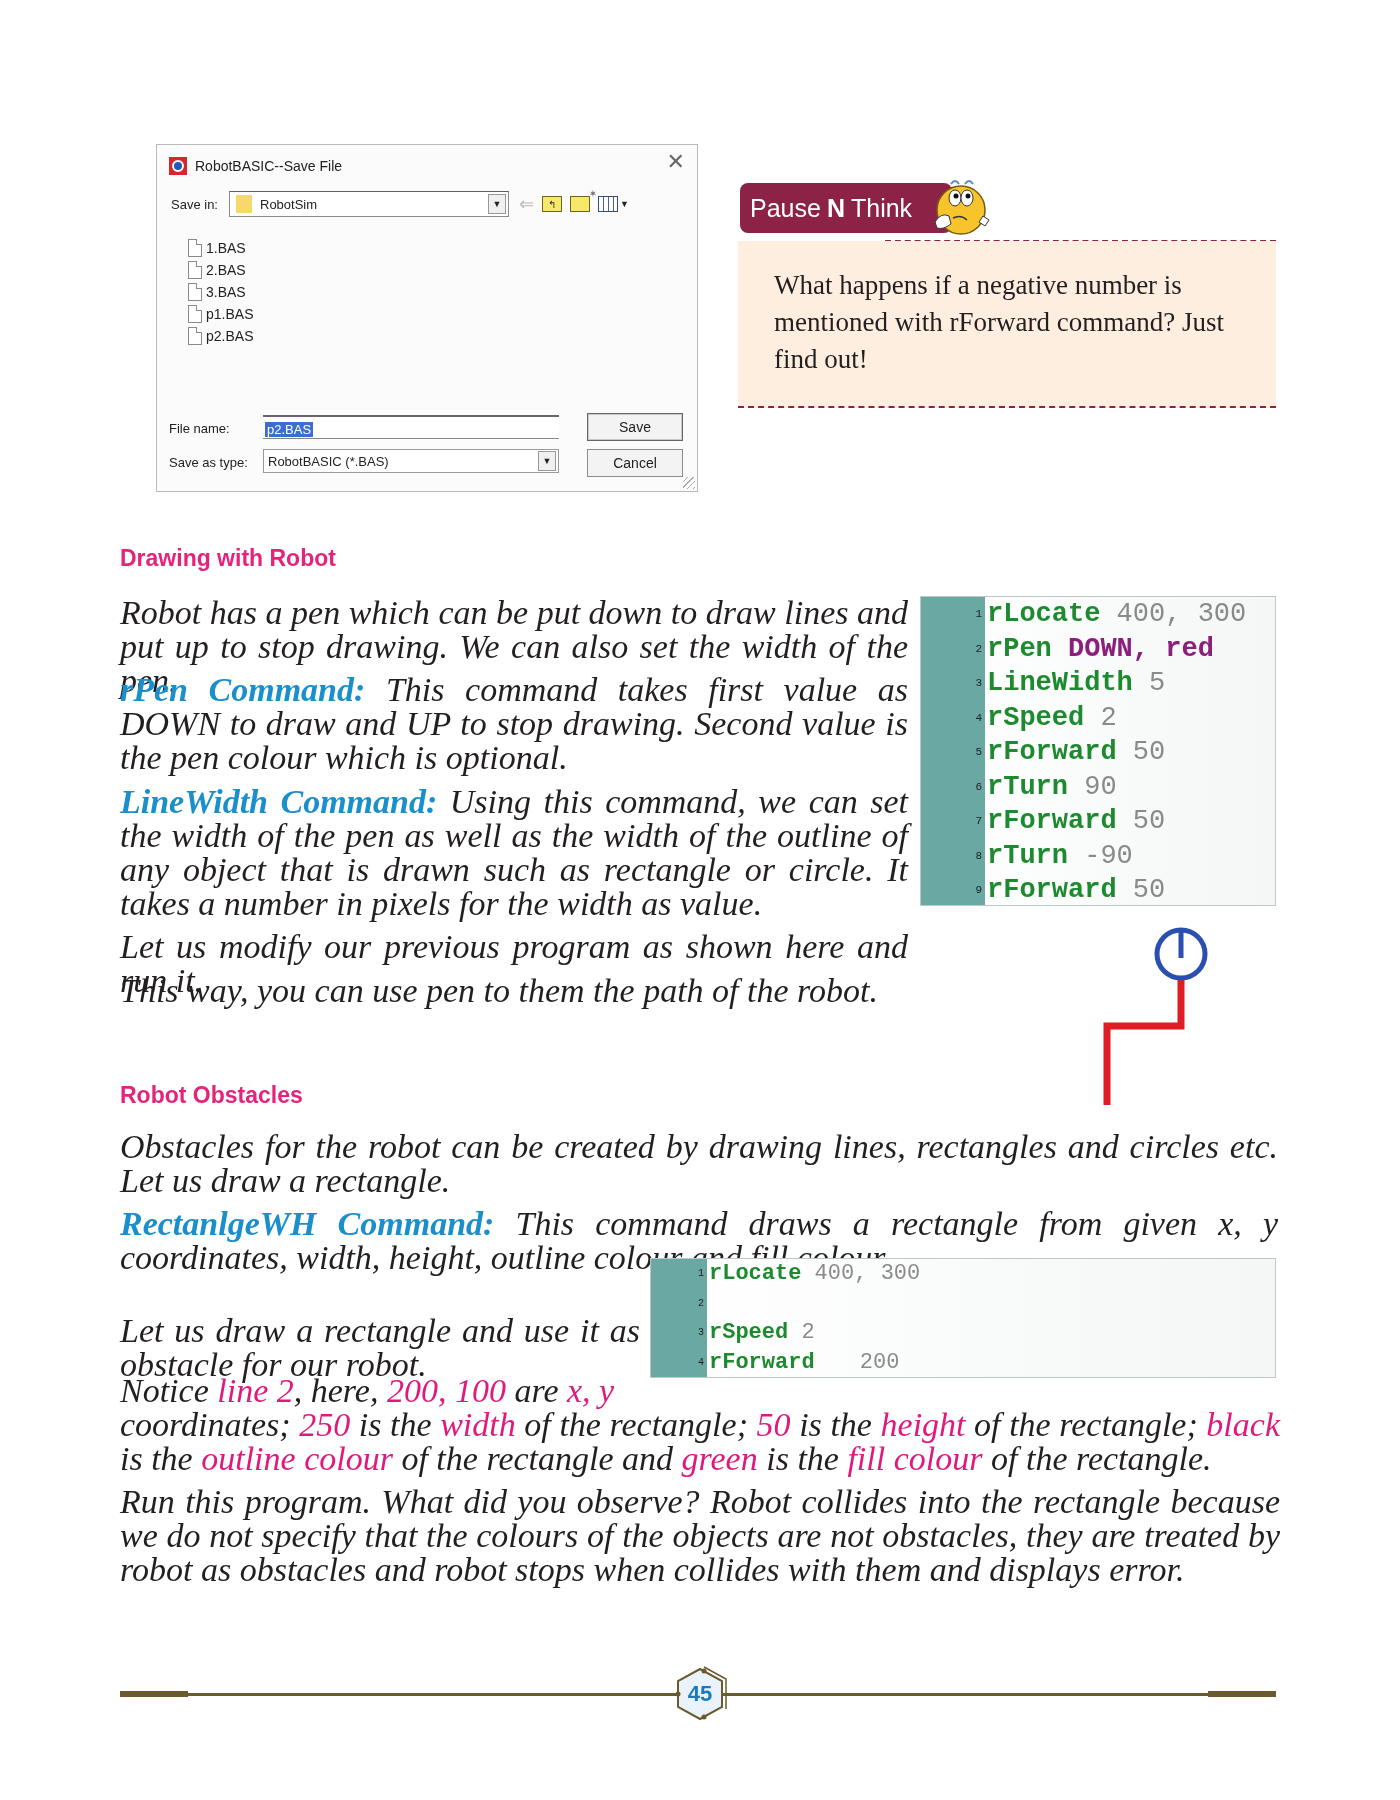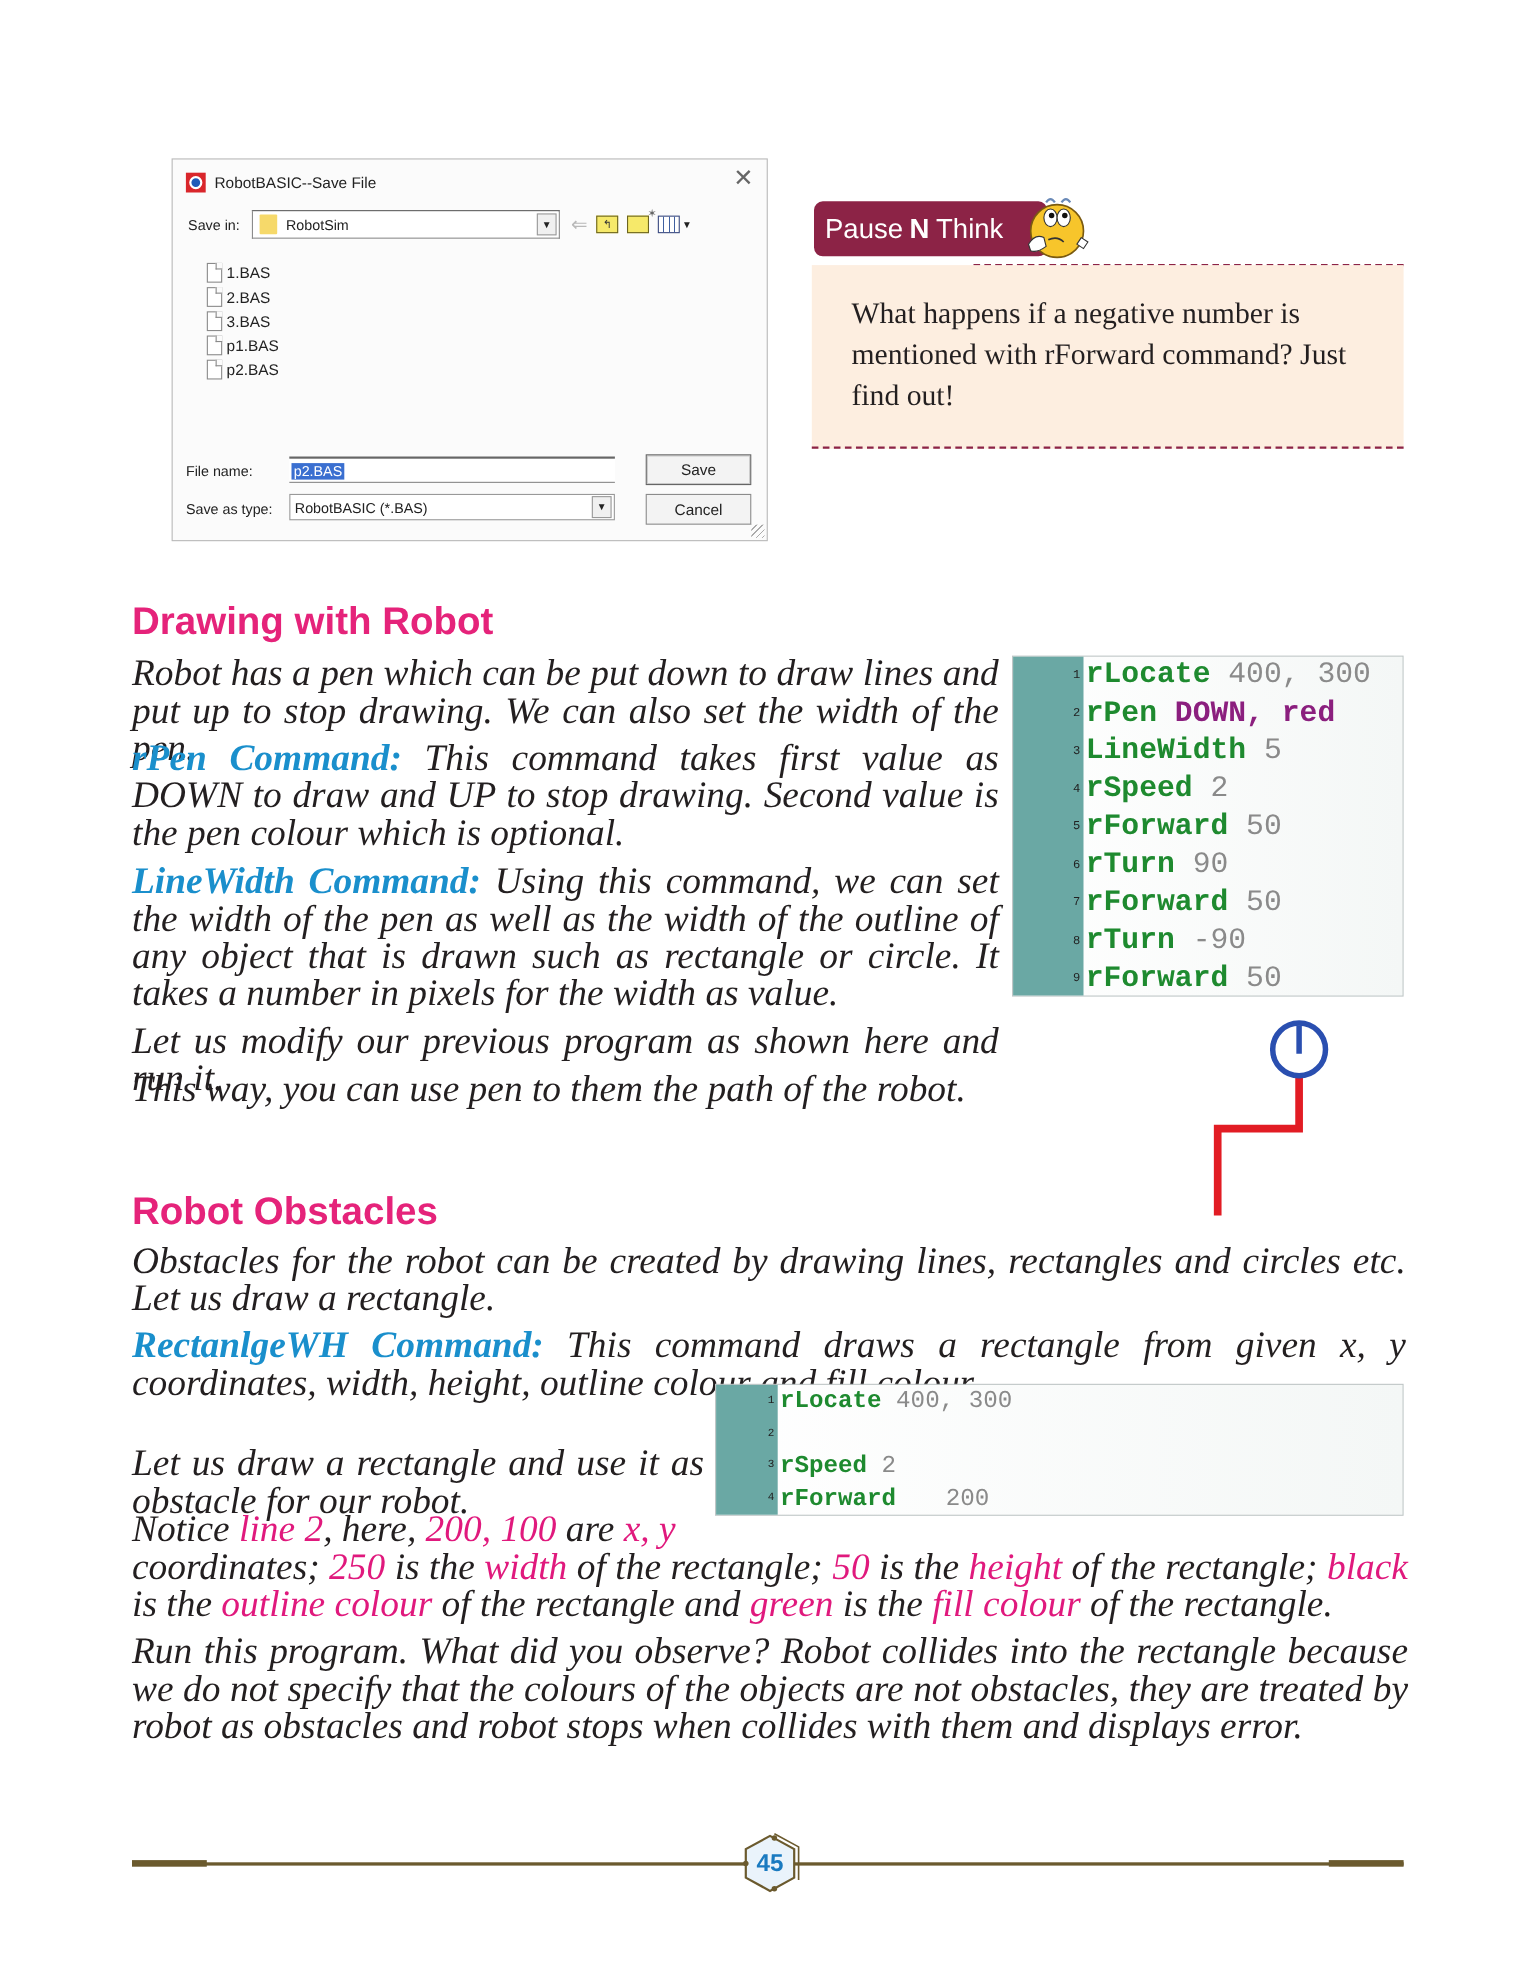--- a/index.html
+++ b/index.html
@@ -41,21 +41,21 @@
 
   
   .pnt-head { position: absolute; left: 740px; top: 183px; width: 212px; height: 50px; background: #8c2346; border-radius: 8px; color: #fff; font-family: "Liberation Sans", sans-serif; font-size: 25px; display: flex; align-items: center; padding-left: 10px; }
   .pnt-head b { margin: 0 6px; }
   .smiley { position: absolute; left: 925px; top: 172px; width: 68px; height: 68px; }
   .pnt-box { position: absolute; left: 738px; top: 241px; width: 538px; height: 167px; background: #fdeee0; border-bottom: 2px dashed #8c2346; }
   .pnt-dash-top { position: absolute; left: 885px; top: 240px; width: 391px; border-top: 2px dashed #8c2346; }
   .pnt-text { position: absolute; left: 36px; top: 26px; width: 490px; font-size: 27px; line-height: 37px; color: #231f20; }
 
   
-  h2.sec { position: absolute; left: 120px; font-family: "Liberation Sans", sans-serif; font-weight: bold; font-size: 35px; color: #e5237a; }
+  h2.sec { position: absolute; left: 120px; font-family: "Liberation Sans", sans-serif; font-weight: bold; font-size: 23px; color: #e5237a; }
   .para { position: absolute; left: 120px; font-size: 34px; line-height: 34px; text-align: justify; color: #231f20; font-style: italic; }
   .kw { color: #1a8fcc; font-weight: bold; }
   .hl { color: #e0197d; }
 
   
   .code { position: absolute; background: linear-gradient(90deg, #fff 0%, #f4f7f6 100%); border: 1px solid #bfc6c6; font-family: "Liberation Mono", "DejaVu Sans Mono", monospace; }
   .gutter { position: absolute; left: 0; top: 0; bottom: 0; background: #6aa8a4; }
   .code .row { position: relative; display: flex; align-items: center; }
   .code .ln { text-align: right; color: #222; font-size: 11px; padding-right: 3px; }
   .cmd { color: #1e8a2f; font-weight: bold; }

